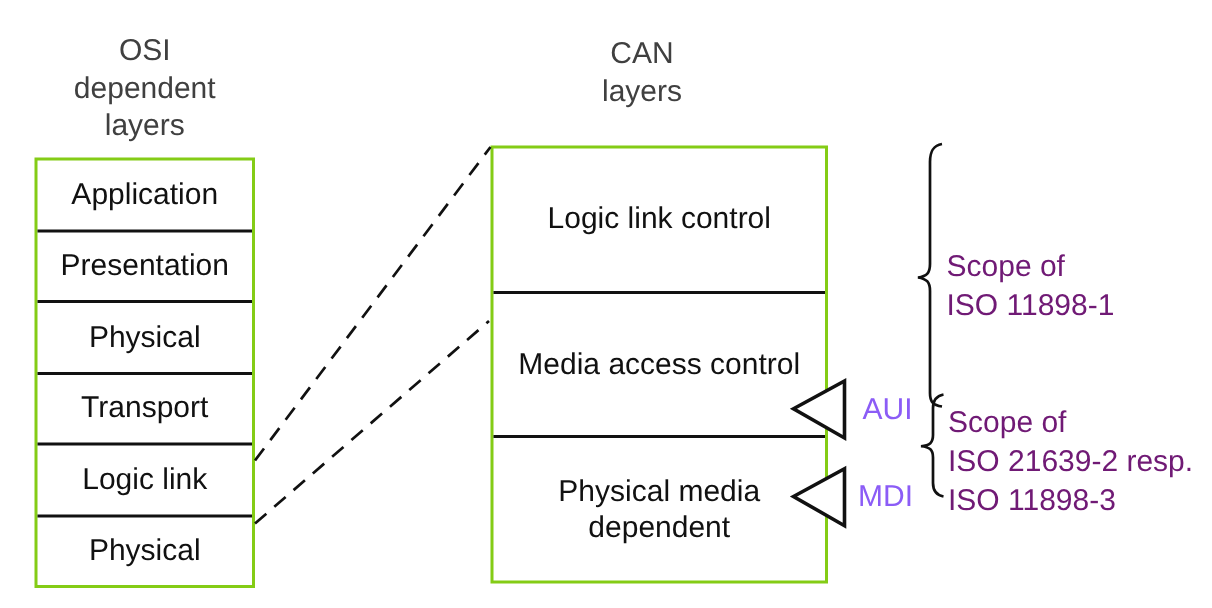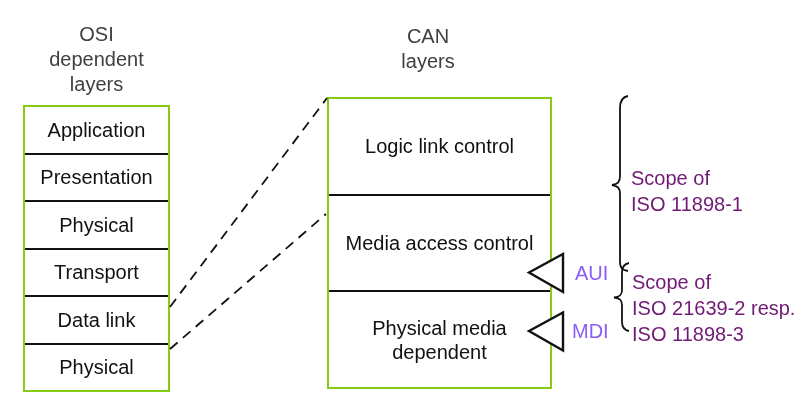--- a/index.html
+++ b/index.html
@@ -86,21 +86,21 @@
   <div class="col-title" id="can-title">
     <div>CAN</div>
     <div>layers</div>
   </div>
 
   <div class="stack" id="osi-stack">
     <div class="layer-row">Application</div>
     <div class="layer-row">Presentation</div>
     <div class="layer-row">Physical</div>
     <div class="layer-row">Transport</div>
-    <div class="layer-row">Data link</div>
+    <div class="layer-row">Logic link</div>
     <div class="layer-row">Physical</div>
   </div>
 
   <div class="stack" id="can-stack">
     <div class="layer-row">Logic link control</div>
     <div class="layer-row">Media access control</div>
     <div class="layer-row">Physical media dependent</div>
   </div>
 
   <svg class="svg-overlay" viewBox="0 0 808 405" xmlns="http://www.w3.org/2000/svg">

